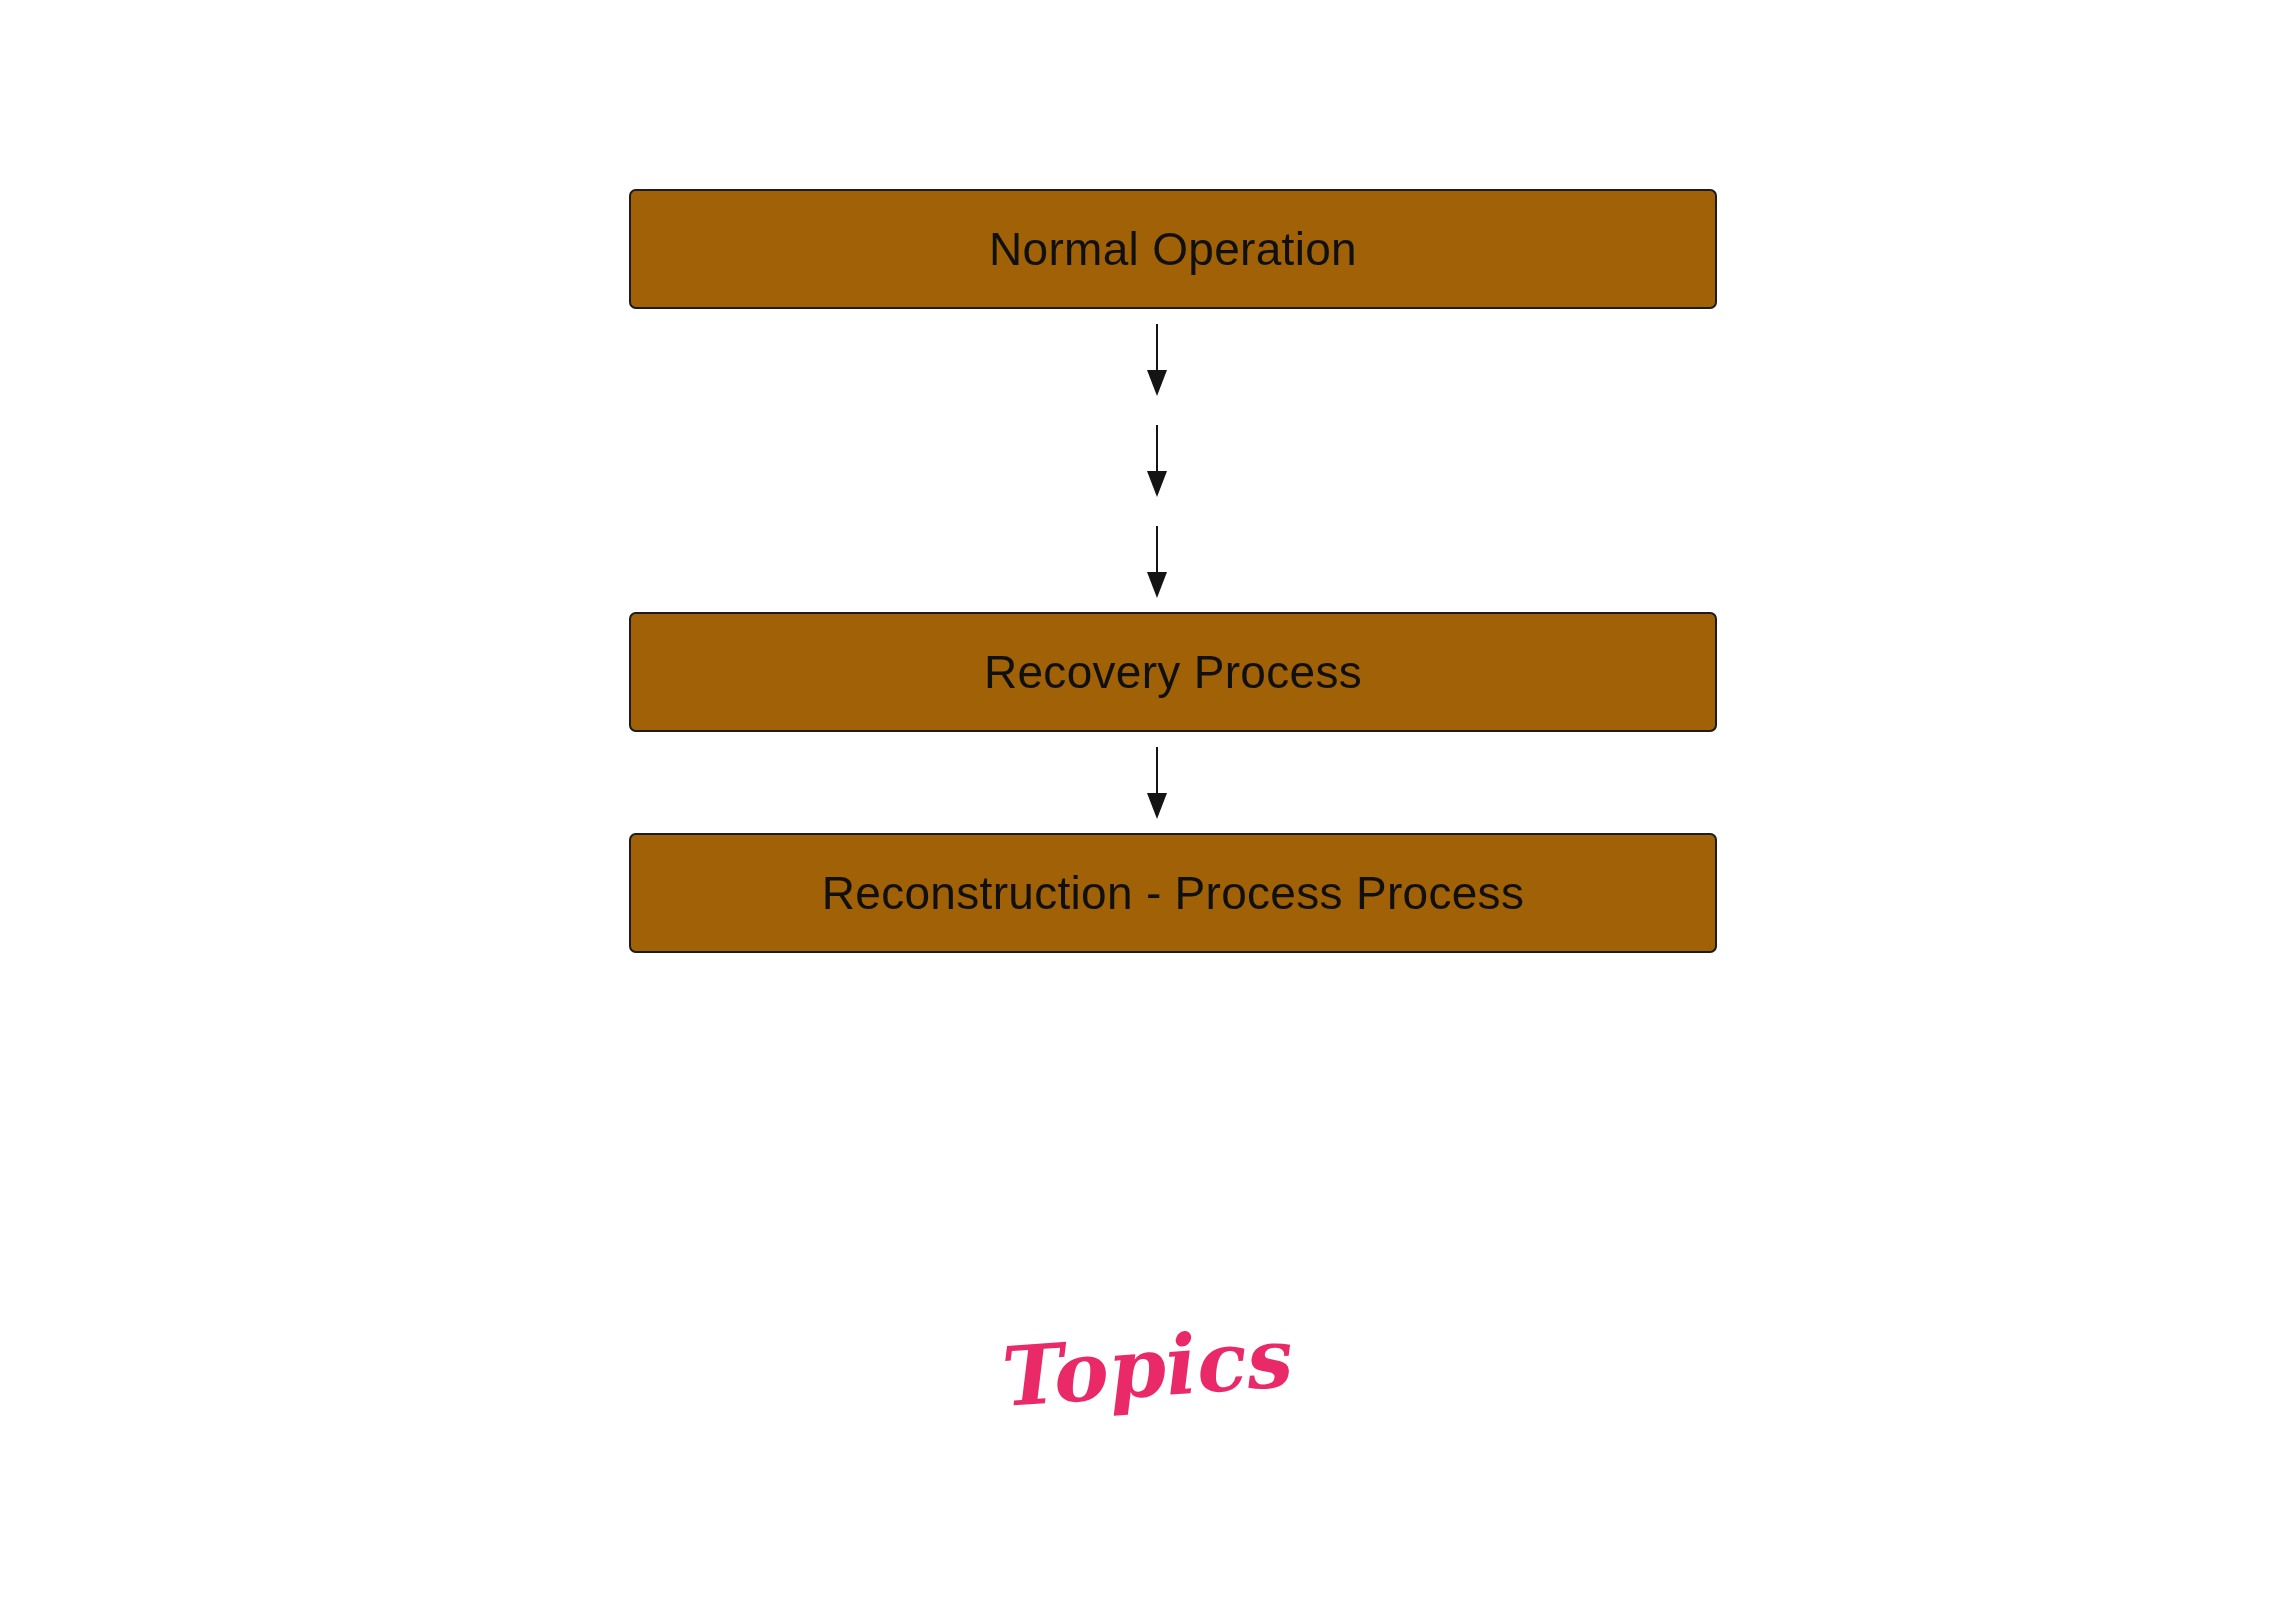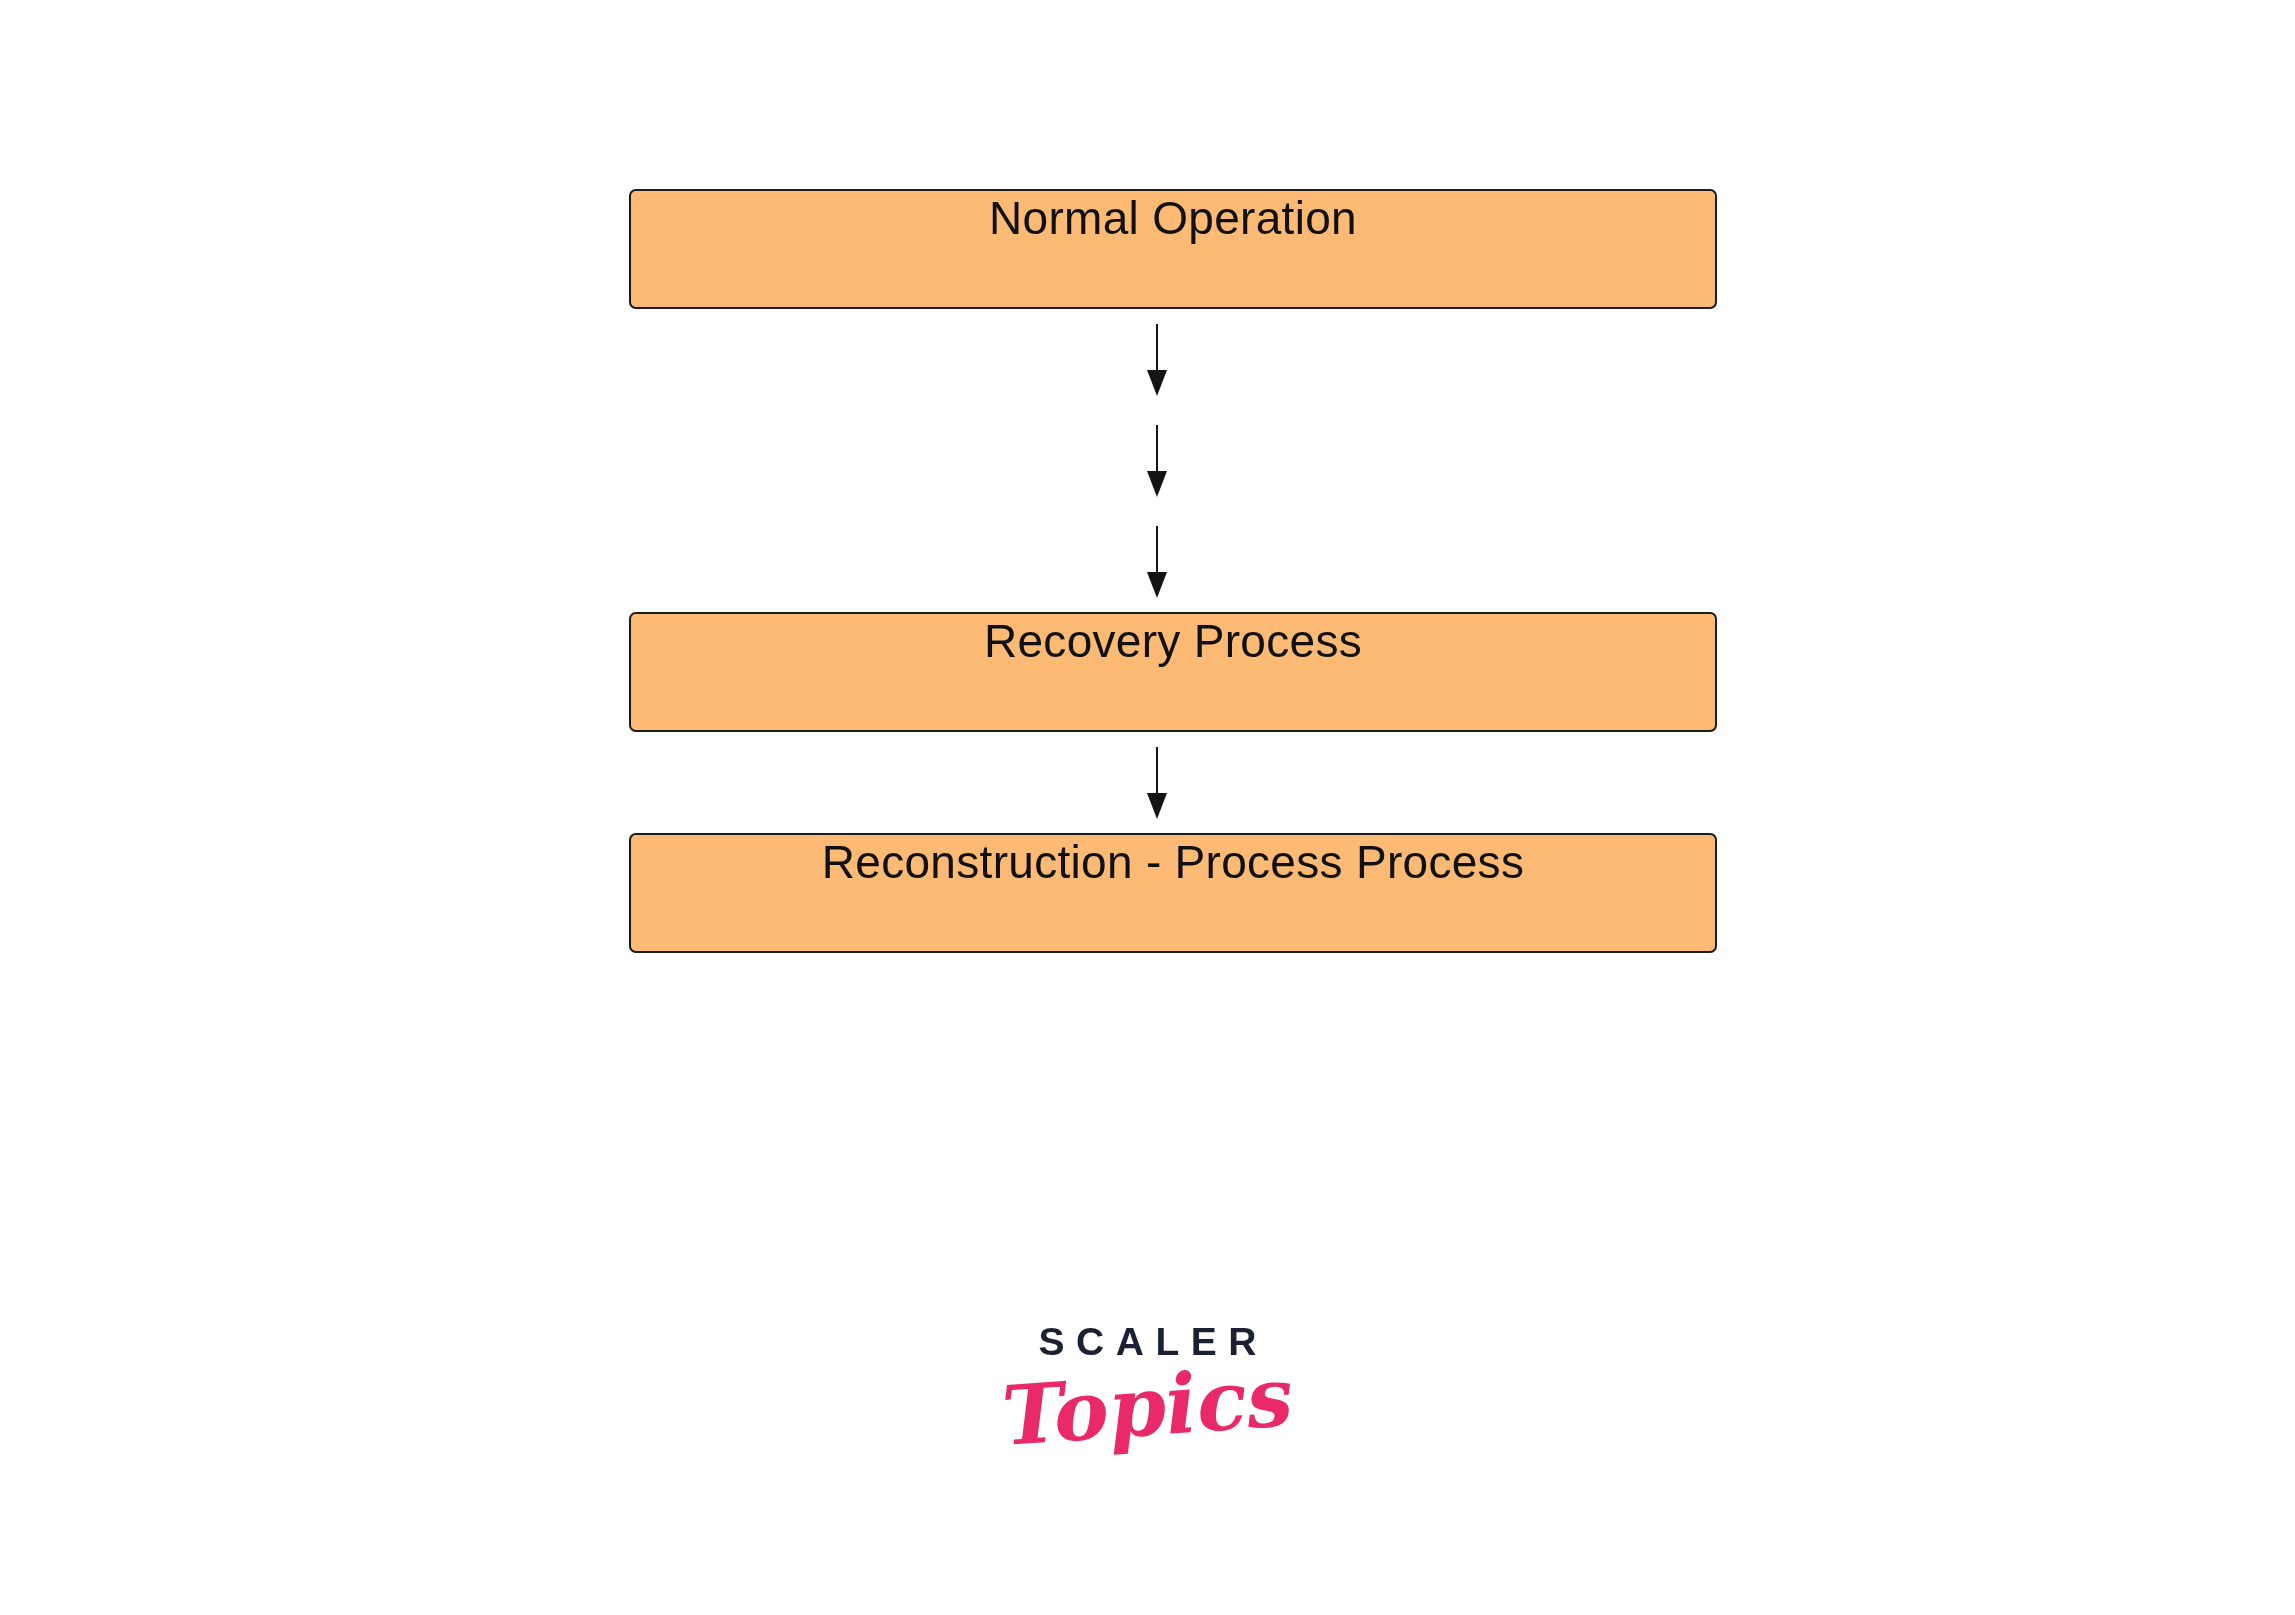--- a/index.html
+++ b/index.html
@@ -19,25 +19,25 @@
     position: absolute;
     left: 597px;
     top: 189px;
     width: 1120px;
     display: flex;
     flex-direction: column;
   }
   .box {
     box-sizing: border-box;
     height: 120px;
-    background: #fdba74;
+    background: #a16207;
     border: 2px solid #1c1c1c;
     border-radius: 6.7px;
     display: flex;
-    align-items: flex-start;
+    align-items: center;
     justify-content: center;
     margin-left: 32px;
   }
   .box span {
     font-size: 46px;
     font-weight: 400;
     color: #101010;
     letter-spacing: 0.3px;
     white-space: nowrap;
   }
@@ -127,20 +127,19 @@
       <div class="head"></div>
     </div>
 
     <div class="box">
       <span>Reconstruction - Process Process</span>
     </div>
 
   </div>
 
   <div class="logo">
-    <div class="brand">SCALER</div>
     <div class="sub-wrap">
       <span class="sub">Topics</span>
     </div>
   </div>
 
 </div>
 
 
 </body></html>

